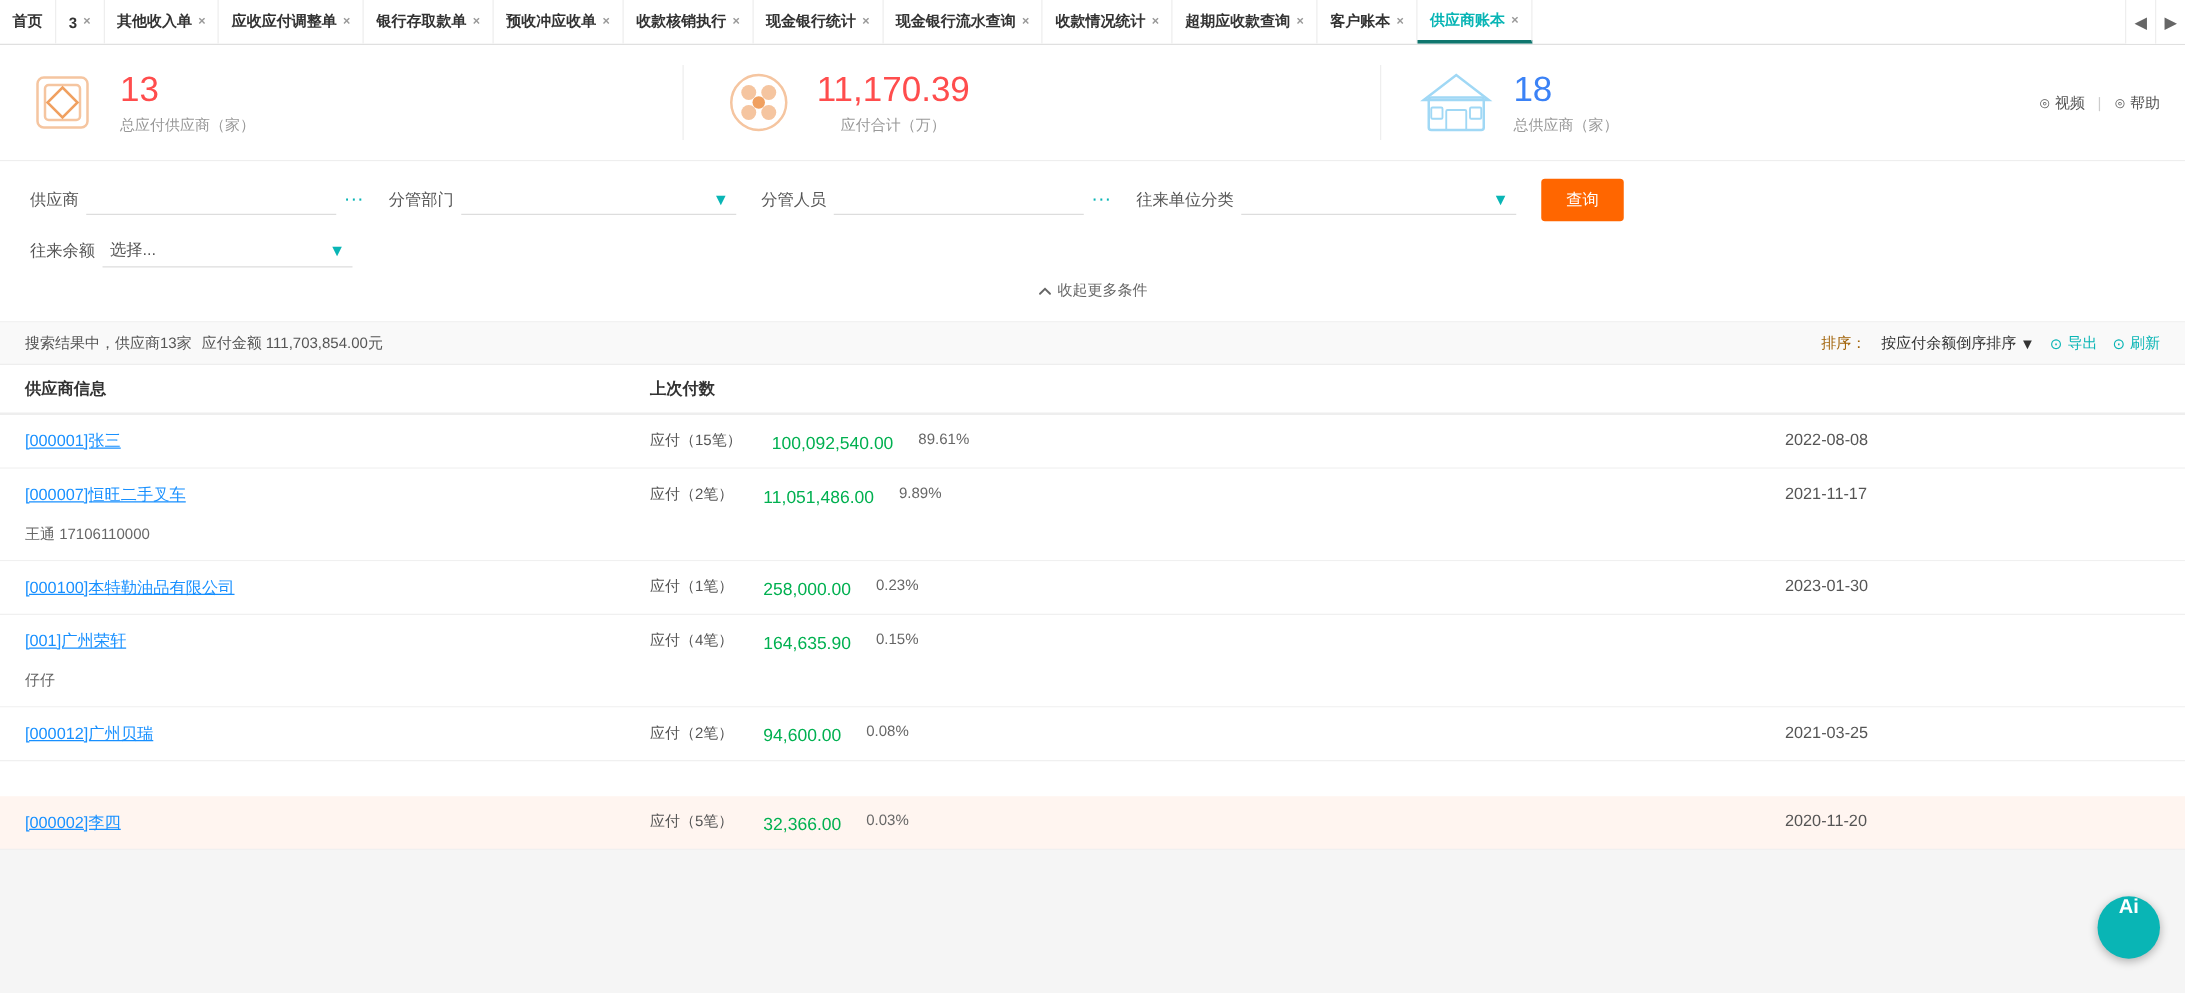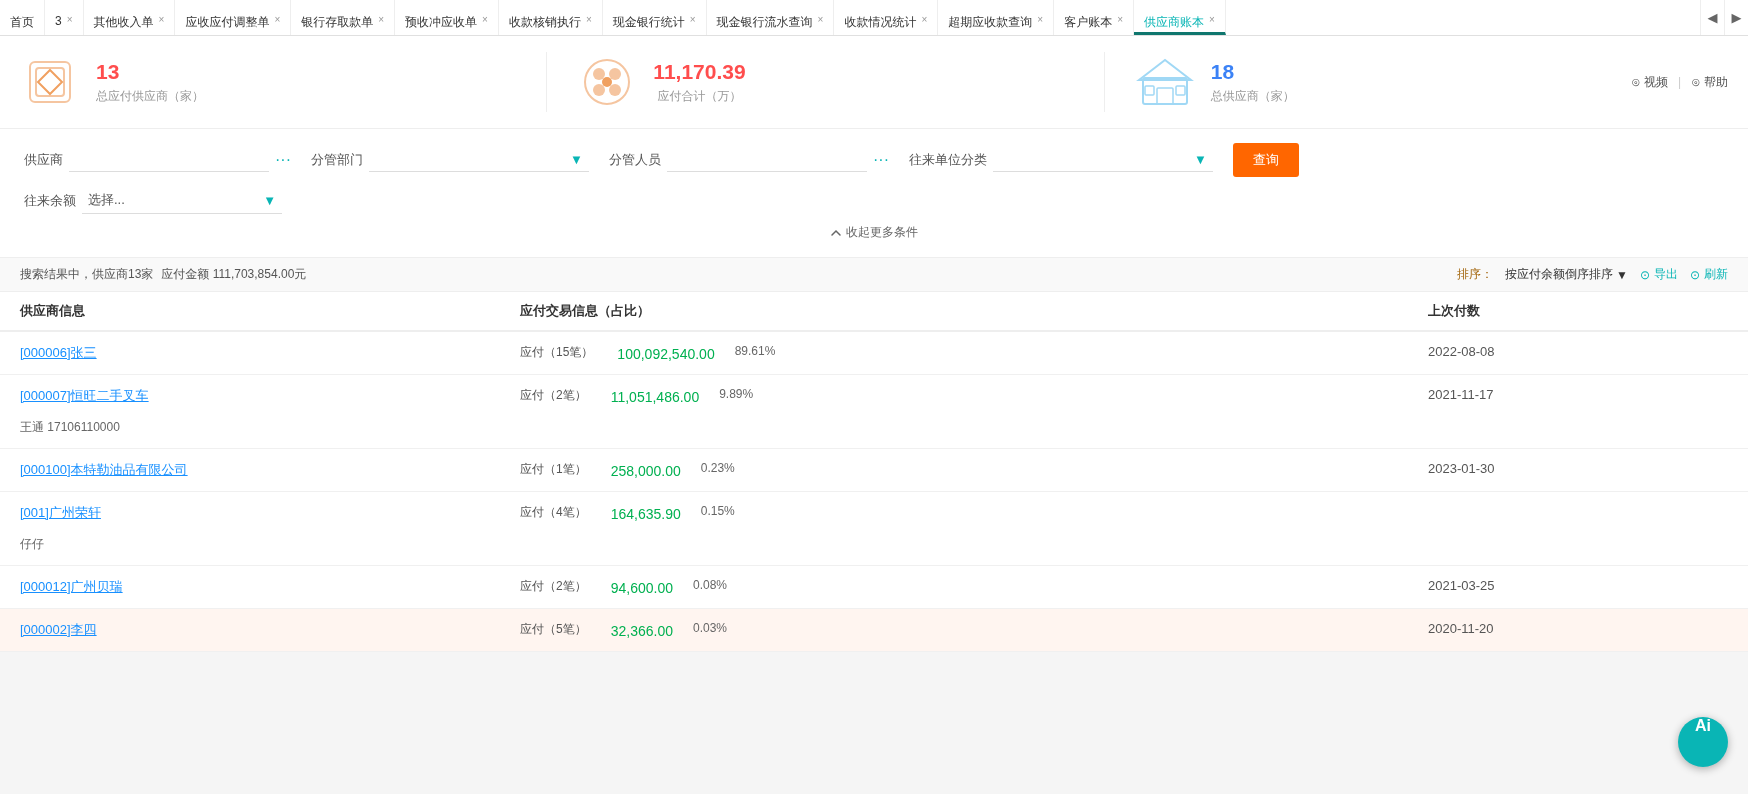--- a/index.html
+++ b/index.html
@@ -1,31 +1,31 @@
 <!DOCTYPE html>
 <html><head>
   <meta charset="utf-8">
   <style>
     * { margin: 0; padding: 0; box-sizing: border-box; }
     body { font-family: 'Microsoft YaHei', Arial, sans-serif; font-size: 13px; background: #f5f5f5; color: #333; width: 1748px; overflow-x: hidden; }
 
     
     .top-nav { display: flex; align-items: center; background: #fff; border-bottom: 1px solid #e0e0e0; height: 36px; overflow: hidden; }
-    .nav-item { display: flex; align-items: flex-start; padding: 14px 10px; height: 100%; white-space: nowrap; cursor: pointer; font-size: 12px; color: #333; border-right: 1px solid #eee; }
+    .nav-item { display: flex; align-items: center; padding: 14px 10px; height: 100%; white-space: nowrap; cursor: pointer; font-size: 12px; color: #333; border-right: 1px solid #eee; font-weight: bold; }
     .nav-item.active { color: #09b5b5; border-bottom: 3px solid #0f766e; }
     .nav-item .close-x { margin-left: 5px; color: #999; font-size: 10px; }
     .nav-arrows { display: flex; align-items: center; margin-left: auto; }
     .nav-arrow { width: 24px; height: 36px; display: flex; align-items: center; justify-content: center; cursor: pointer; background: #fff; border-left: 1px solid #eee; color: #666; }
 
     
     .stats-bar { display: flex; background: #fff; padding: 16px 20px; border-bottom: 1px solid #eee; align-items: center; }
     .stat-block { display: flex; align-items: center; flex: 1; }
     .stat-icon { width: 60px; height: 60px; margin-right: 16px; }
     .stat-icon svg { width: 60px; height: 60px; }
-    .stat-content .stat-value { font-size: 21px; font-weight: bold; color: #ff4d4d; }
+    .stat-content .stat-value { font-size: 28px; font-weight: normal; color: #ff4d4d; }
     .stat-content .stat-label { font-size: 12px; color: #999; margin-top: 4px; text-align: center; }
     .stat-divider { width: 1px; background: #eee; height: 60px; margin: 0 30px; }
     .stat-block:last-child { border-left: 1px solid #eee; padding-left: 30px; }
     .top-right-links { margin-left: auto; display: flex; align-items: center; font-size: 12px; color: #666; gap: 10px; }
     .top-right-links span { cursor: pointer; color: #555; }
     .top-right-links .sep { color: #ccc; }
 
     
     .filter-area { background: #fff; padding: 14px 24px 8px; border-bottom: 1px solid #eee; }
     .filter-row { display: flex; align-items: center; gap: 20px; margin-bottom: 10px; }
@@ -43,21 +43,21 @@
     .result-bar { display: flex; align-items: center; background: #f9f9f9; padding: 8px 20px; border-bottom: 1px solid #eee; font-size: 12px; color: #555; }
     .result-bar .sort-area { margin-left: auto; display: flex; align-items: center; gap: 12px; color: #555; }
     .sort-area .sort-label { color: #a16207; }
     .sort-area .sort-value { color: #333; cursor: pointer; display: flex; align-items: center; gap: 3px; }
     .action-btn { display: flex; align-items: center; gap: 4px; color: #09b5b5; cursor: pointer; font-size: 12px; }
 
     
     .table-container { background: #fff; }
     .table-header { display: grid; grid-template-columns: 500px 1fr 300px; padding: 10px 20px; border-bottom: 2px solid #eee; font-weight: bold; font-size: 13px; color: #333; background: #fff; }
     .table-row { display: grid; grid-template-columns: 500px 1fr 300px; padding: 12px 20px; border-bottom: 1px solid #f0f0f0; background: #fff; }
-    .table-row.highlighted { background: #fff5f0; }
+    .table-row.highlighted { background: #fff5f0; margin-top: 28px; }
     .supplier-link { color: #1890ff; text-decoration: underline; cursor: pointer; font-size: 13px; }
     .supplier-sub { color: #666; font-size: 12px; margin-top: 14px; }
     .payable-label { color: #555; font-size: 12px; }
     .payable-amount { color: #00b050; font-size: 14px; font-weight: 500; margin-top: 2px; cursor: pointer; }
     .payable-percent { color: #666; font-size: 12px; margin-left: 20px; }
     .payable-cell { display: flex; align-items: flex-start; }
     .payable-info { display: flex; flex-direction: row; gap: 24px; }
     .last-pay { color: #555; font-size: 13px; }
   </style>
 </head>
@@ -254,27 +254,26 @@
       <span>⊙</span>
       <span>刷新</span>
     </div>
   </div>
 </div>
 
 <div class="table-container">
 
   <div class="table-header">
     <div>供应商信息</div>
-    <div>应付交易信息（占比）</div>
     <div>上次付数</div>
   </div>
 
   <div class="table-row">
     <div>
-      <div class="supplier-link">[000006]张三</div>
+      <div class="supplier-link">[000001]张三</div>
     </div>
     <div class="payable-cell">
       <div class="payable-info">
         <span class="payable-label">应付（15笔）</span>
         <span class="payable-amount">100,092,540.00</span>
       </div>
       <span class="payable-percent">89.61%</span>
     </div>
     <div>
       <span class="last-pay">2022-08-08</span>

